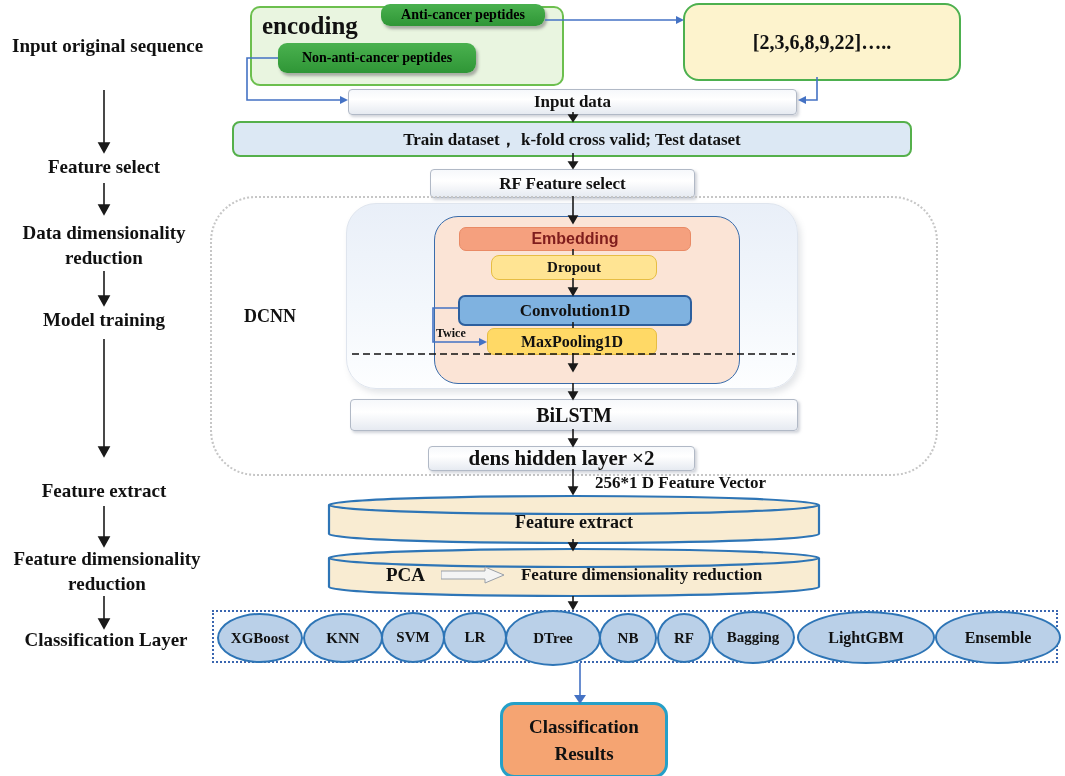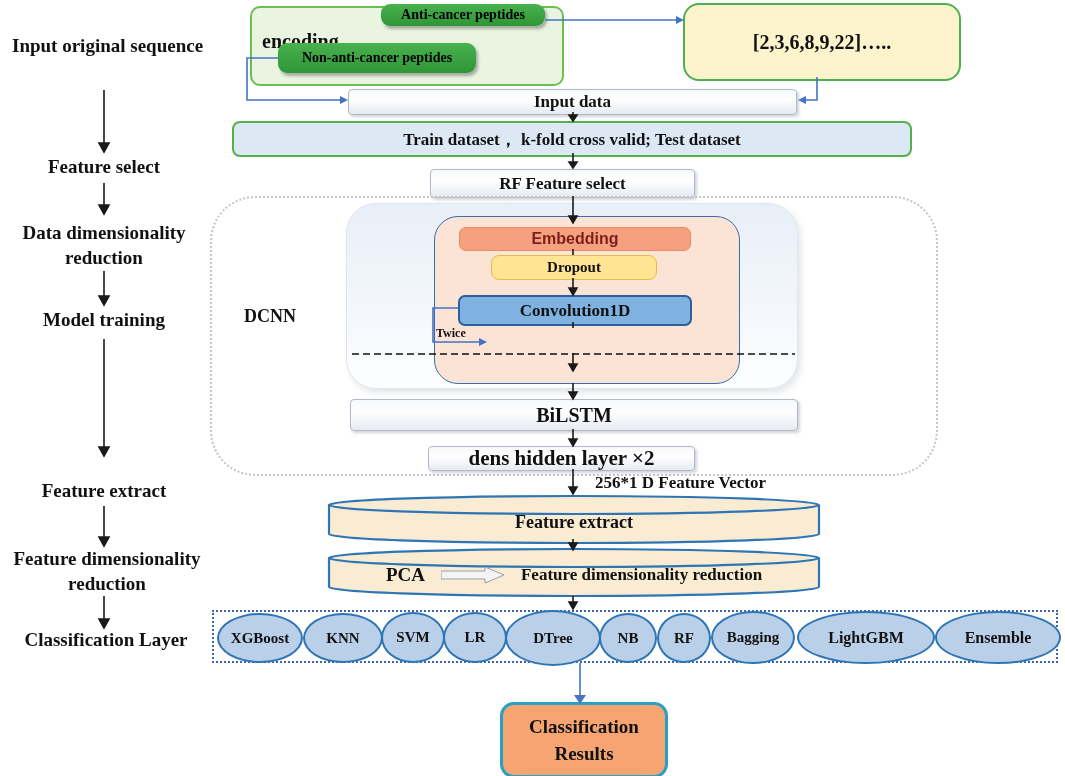--- a/index.html
+++ b/index.html
@@ -45,21 +45,21 @@
   </div>
   <div class="lbl" style="left:0px;top:309px;width:208px;font-size:19px;">Model training</div>
   <div class="lbl" style="left:0px;top:480px;width:208px;font-size:19px;">Feature extract</div>
   <div class="lbl" style="left:0px;top:546px;width:214px;font-size:19px;line-height:25px;">
     <div>Feature dimensionality</div>
     <div>reduction</div>
   </div>
   <div class="lbl" style="left:0px;top:629px;width:212px;font-size:19px;">Classification Layer</div>
 
   <div class="encoding-box" style="left:250px;top:6px;width:310px;height:76px;"></div>
-  <div class="lbl" style="left:262px;top:30px;width:110px;font-size:20px;text-align:left;">encoding</div>
+  <div class="lbl" style="left:262px;top:12px;width:110px;font-size:25px;text-align:left;">encoding</div>
   <div class="pill" style="left:381px;top:4px;width:164px;height:22px;font-size:14px;">Anti-cancer peptides</div>
   <div class="pill" style="left:278px;top:43px;width:198px;height:30px;font-size:14px;">Non-anti-cancer peptides</div>
 
   <div class="yellow-box" style="left:683px;top:3px;width:274px;height:74px;font-size:20px;">[2,3,6,8,9,22]…..</div>
 
   <div class="bar" style="left:348px;top:89px;width:447px;height:24px;font-size:17px;">Input data</div>
   <div class="train-bar" style="left:232px;top:121px;width:676px;height:32px;font-size:17px;">Train dataset，  k-fold cross valid; Test dataset</div>
   <div class="bar" style="left:430px;top:169px;width:263px;height:27px;font-size:17px;">RF Feature select</div>
 
   <div class="container-dotted" style="left:210px;top:196px;width:724px;height:276px;"></div>
@@ -68,20 +68,22 @@
   <div class="lbl" style="left:225px;top:306px;width:90px;font-size:18px;">DCNN</div>
 
   <div class="peach-box" style="left:434px;top:216px;width:304px;height:166px;"></div>
 
   <div class="inner-node" style="left:459px;top:227px;width:230px;height:22px;background:#f5a07e;border:1px solid #e98a65;
               border-radius:7px;font-size:16px;color:#7f1d1d;font-family:'Liberation Sans',sans-serif;">Embedding</div>
   <div class="inner-node" style="left:491px;top:255px;width:164px;height:23px;background:#ffe493;border:1.5px solid #e6bd43;
               border-radius:8px;font-size:15px;">Dropout</div>
   <div class="inner-node" style="left:458px;top:295px;width:230px;height:27px;background:#7fb2e0;border:2px solid #2c5f9e;
               border-radius:7px;font-size:17px;">Convolution1D</div>
+  <div class="inner-node" style="left:487px;top:328px;width:168px;height:25px;background:#ffd966;border:1.5px solid #e6bd43;
+              border-radius:7px;font-size:16px;">MaxPooling1D</div>
   <div class="lbl" style="left:436px;top:326px;width:44px;font-size:12px;text-align:left;">Twice</div>
 
   <div class="bar" style="left:350px;top:399px;width:446px;height:30px;font-size:20px;">BiLSTM</div>
   <div class="bar" style="left:428px;top:446px;width:265px;height:23px;font-size:21px;text-align:center;">dens hidden layer ×2</div>
 
   <div class="lbl" style="left:595px;top:473px;width:220px;font-size:17px;text-align:left;">256*1 D Feature Vector</div>
 
   <svg class="abs" style="left:326px;top:494px;" width="496" height="52" viewBox="0 0 496 52">
     <path d="M3,11 L3,40 A245,9 0 0 0 493,40 L493,11" fill="#f9ecd2" stroke="#2e75b6" stroke-width="2.2"></path>
     <ellipse cx="248" cy="11" rx="245" ry="9" fill="#f9ecd2" stroke="#2e75b6" stroke-width="2.2"></ellipse>

